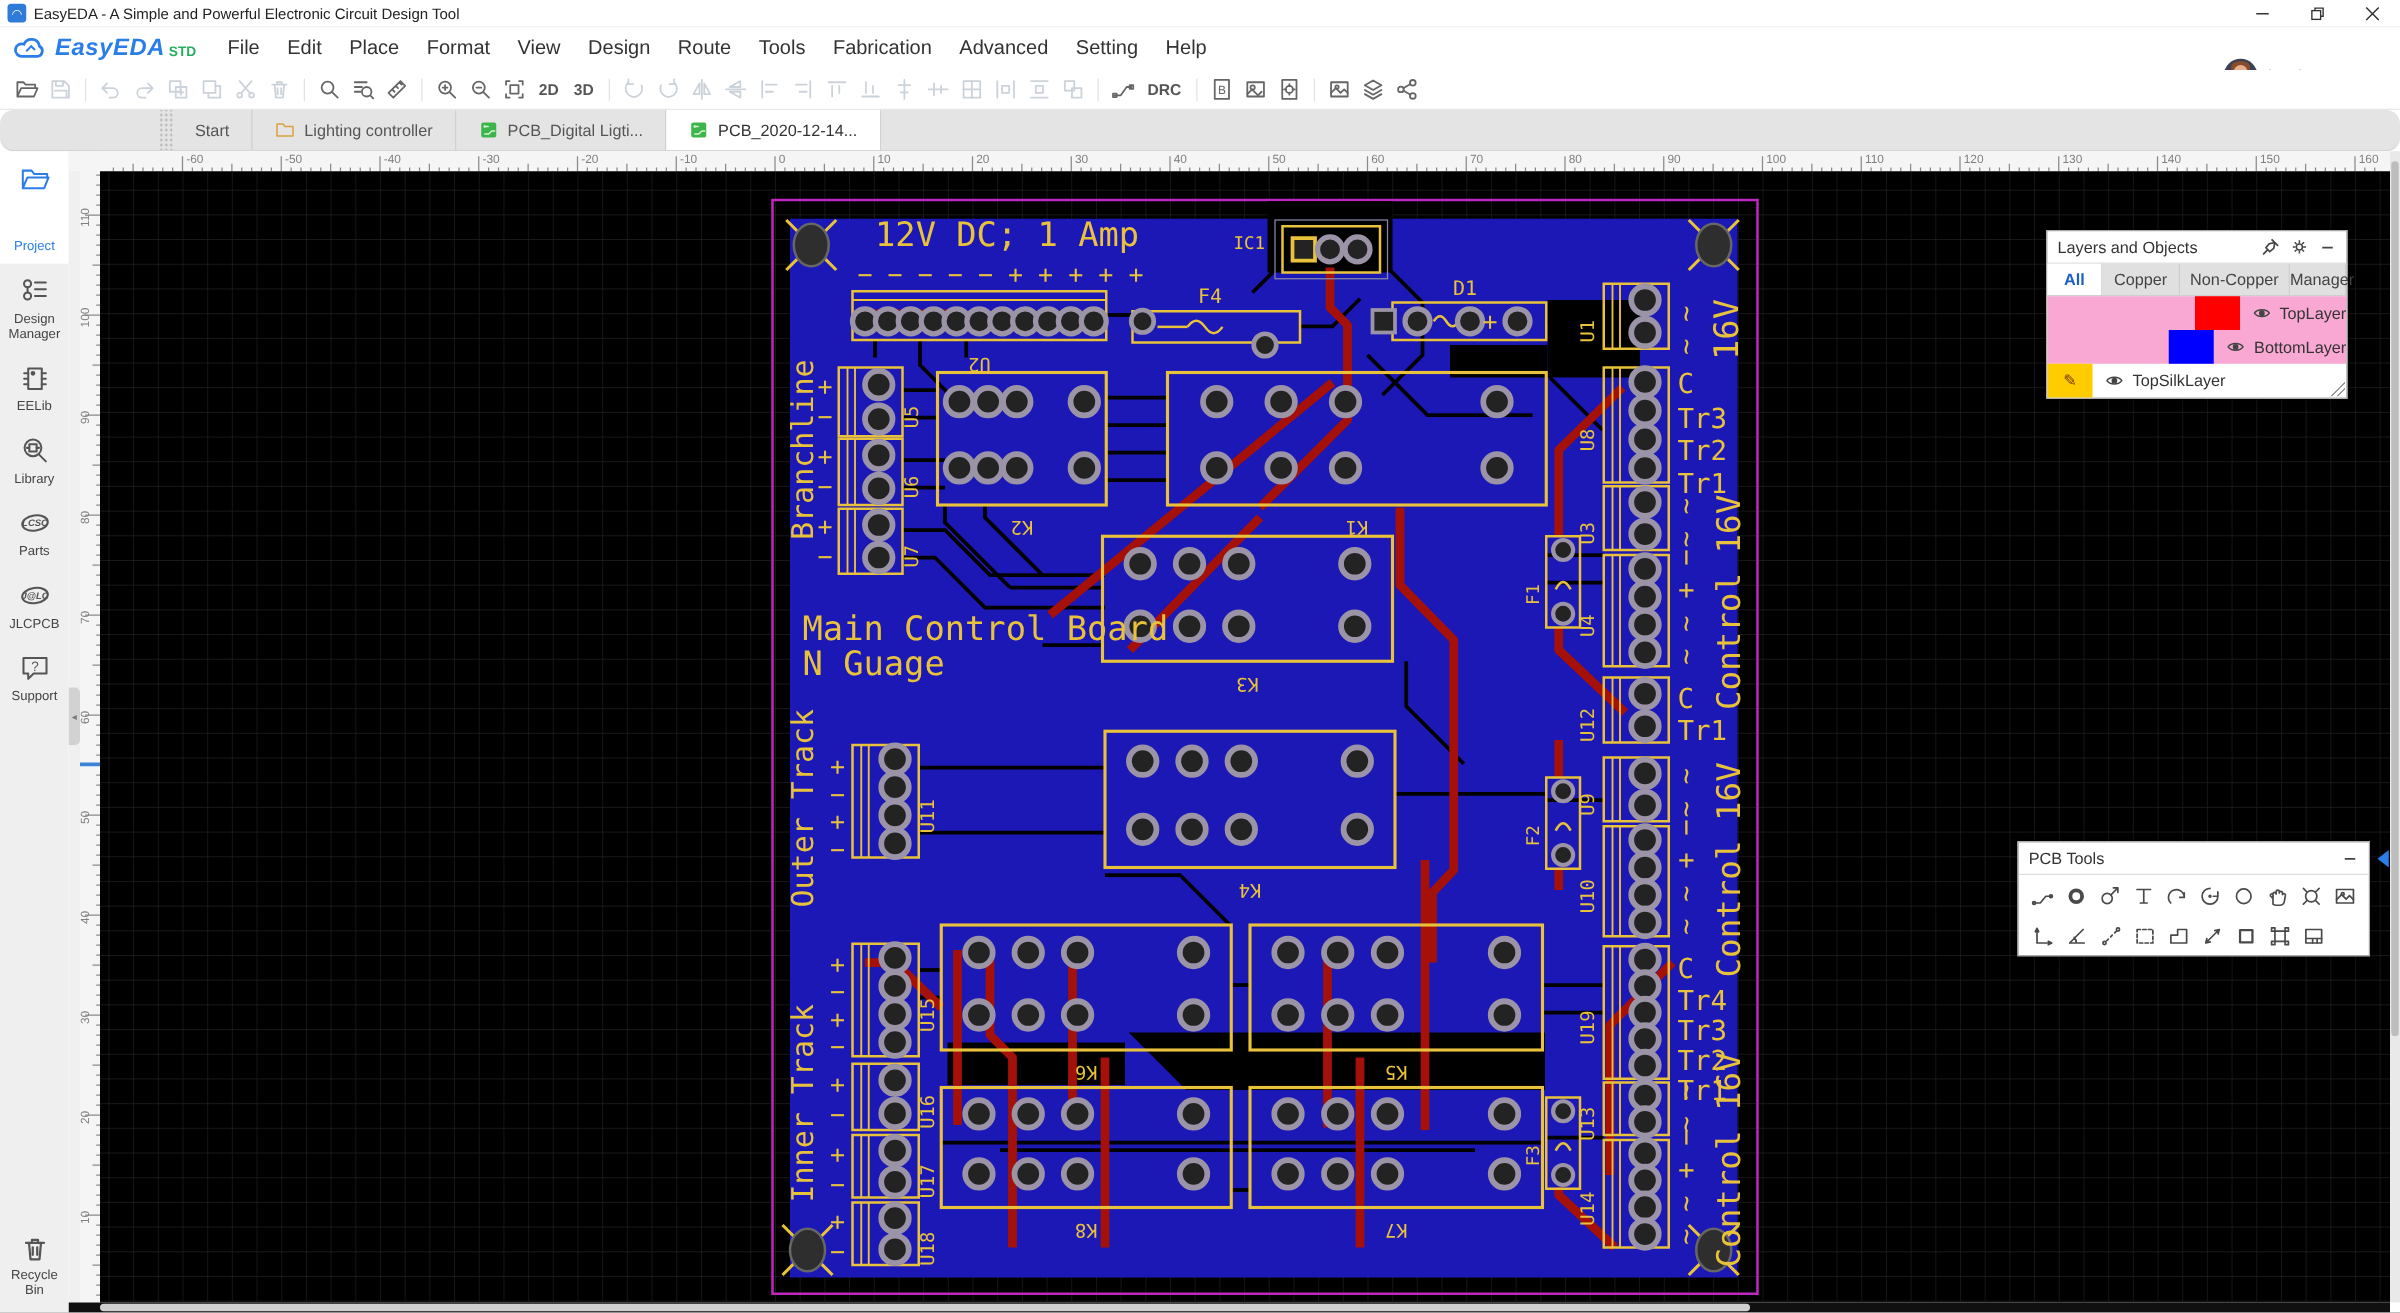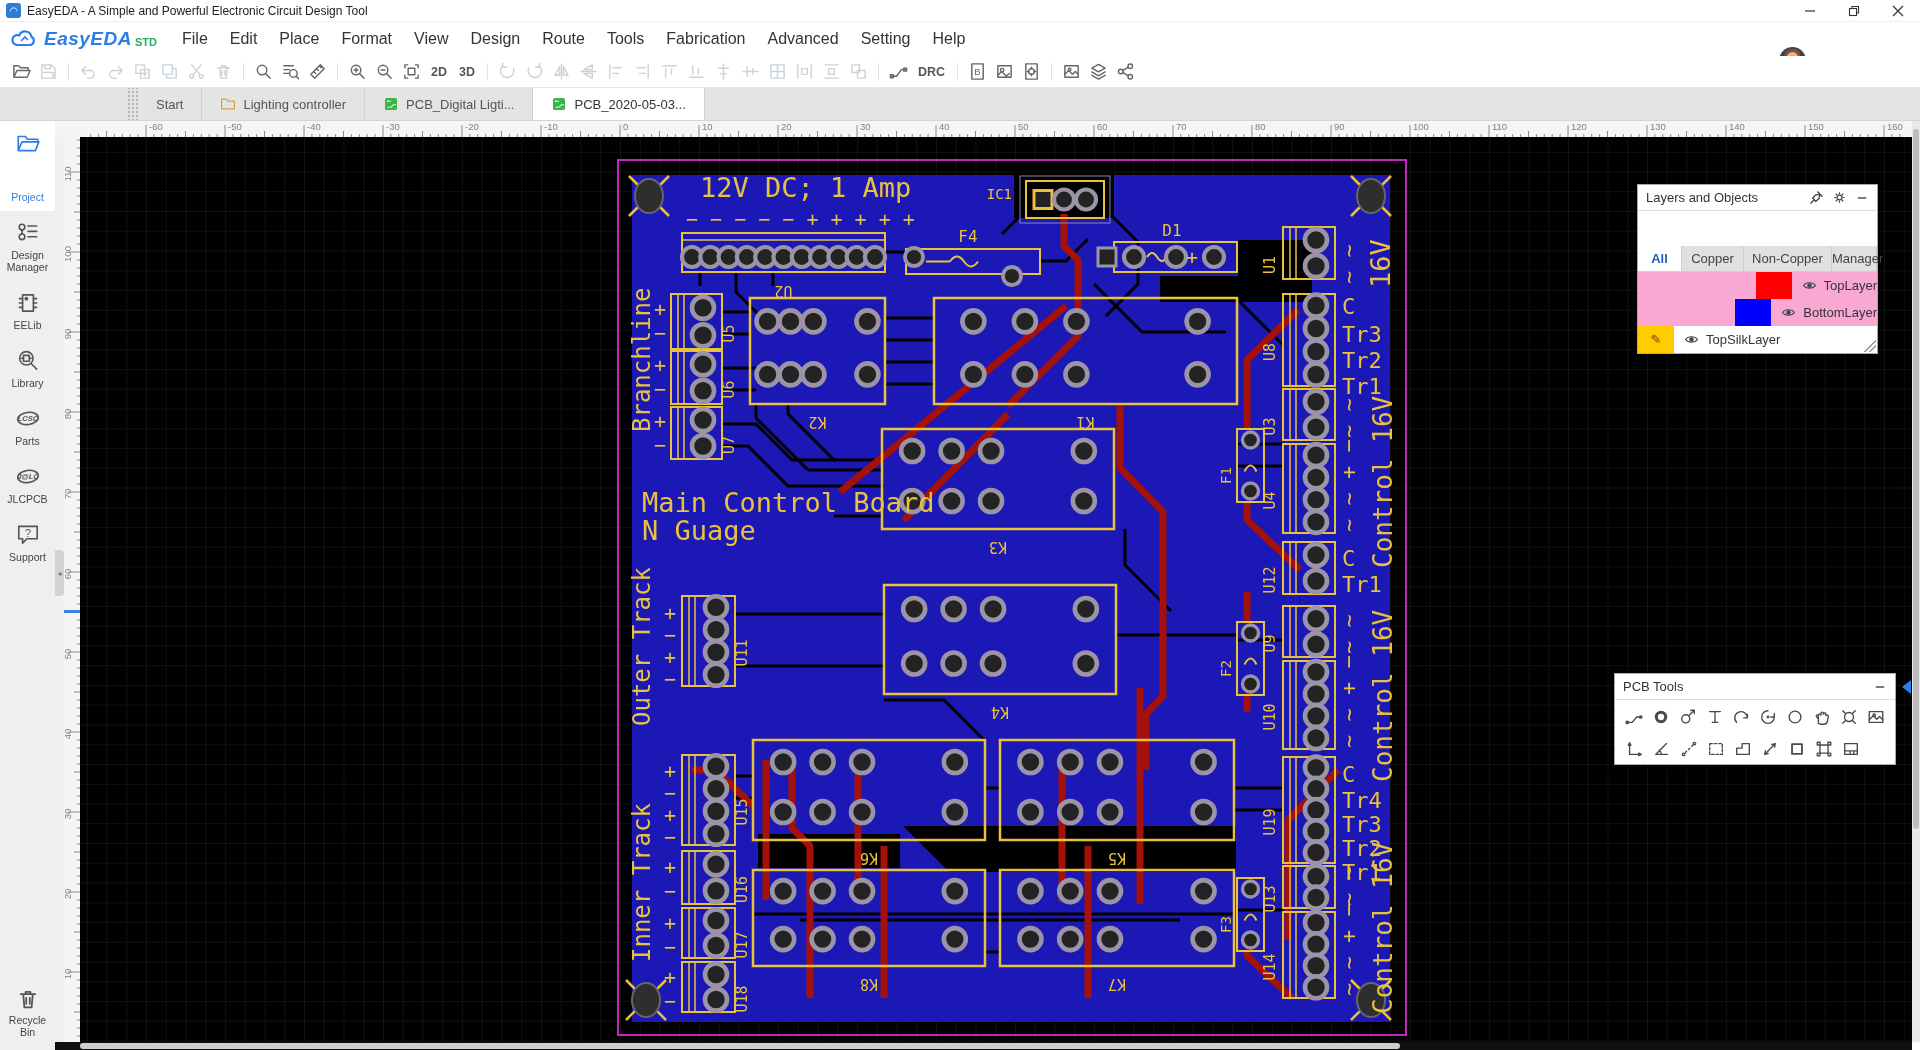--- a/index.html
+++ b/index.html
@@ -30,21 +30,21 @@
   #usercaret { margin-left:5px; color:#555; font-size:9px; }
 
   
   #toolbar { position:absolute; left:0; top:56px; width:1920px; height:32px; background:#fff; border-bottom:1px solid #e8e8e8; display:flex; align-items:center; padding-left:8px;}
   .tool { width:27px; height:26px; display:flex; align-items:center; justify-content:center; border-radius:3px; color:#666; cursor:pointer;}
   .tool.off { color:#ccd2da; pointer-events:none; }
   .tool.txt { font-size:12.5px; width:auto; padding:0 6px; color:#555; font-weight:bold;}
   .tsep { width:1px; height:18px; background:#e2e2e2; margin:0 6px; }
 
   
-  #tabbar { position:absolute; left:0; top:88px; width:1920px; height:33px; background:#e4e4e4; border-bottom:1px solid #d4d4d4; display:flex; align-items:stretch;}
+  #tabbar { position:absolute; left:0; top:88px; width:1920px; height:33px; background:#e4e4e4; border-bottom:1px solid #d4d4d4; display:flex; align-items:stretch;border-radius:11px;}
   #tabgrip { width:10px; margin-left:128px; background-image:radial-gradient(#b5b5b5 1px, transparent 1px); background-size:4px 4px; background-position:center; }
   .tab { display:flex; align-items:center; padding:0 18px; font-size:13px; color:#555; border-right:1px solid #d0d0d0; cursor:pointer; }
   .tab:first-of-type { border-left:1px solid #d0d0d0; }
   .tab .ticon { margin-right:7px; display:flex; }
   .tab.active { background:#fff; color:#333; }
 
   
   #sidebar { position:absolute; left:0; top:121px; width:55px; height:929px; background:#efefef; }
   .side-item { width:55px; padding:9px 2px 8px 2px; display:flex; flex-direction:column; align-items:center; color:#555; cursor:pointer; }
   .side-item .slabel { font-size:10.5px; margin-top:3px; text-align:center; line-height:1.15; color:#444;}
@@ -69,21 +69,21 @@
   #vscroll { position:absolute; left:1912px; top:121px; width:8px; height:921px; background:#e9e9e9; }
   #vscroll .thumb { position:absolute; left:1px; top:8px; width:6px; height:700px; background:#bdbdbd; border-radius:3px;}
   #right-arrow { position:absolute; left:1902px; top:680px; width:0; height:0; border-top:7px solid transparent; border-bottom:7px solid transparent; border-right:9px solid #2b7de9;}
 
   
   .panel { position:absolute; background:#fff; border:1px solid #a9a9a9; box-shadow:0 2px 8px rgba(0,0,0,0.45); }
   .panel-head { height:26px; display:flex; align-items:center; padding:0 8px; border-bottom:1px solid #ddd; }
   .panel-head .ptitle { font-size:13px; color:#333; flex:1; }
   .panel-head .picon { margin-left:8px; color:#555; display:flex; cursor:pointer;}
   #layers-panel { left:1637px; top:184px; width:241px; }
-  #layer-tabs { display:flex; background:#e0e0e0; border-bottom:1px solid #cfcfcf;margin-top:35px; }
+  #layer-tabs { display:flex; background:#e0e0e0; border-bottom:1px solid #cfcfcf; }
   #layer-tabs .ltab { font-size:13px; color:#444; padding:5px 0; text-align:center; cursor:pointer; border-right:1px solid #cfcfcf;}
   #layer-tabs .ltab.active { background:#fff; color:#1d5fbf; font-weight:bold; }
   .lrow { display:flex; align-items:center; height:27px; }
   .lrow.sel { background:#f9a8d4;justify-content:flex-end; }
   .lrow .swatch { width:36px; height:27px; display:flex; align-items:center; justify-content:center; font-size:13px;}
   .lrow .leye { margin:0 7px 0 10px; display:flex; cursor:pointer;}
   .lrow .lname { font-size:13px; color:#333; }
   #resize-grip { position:absolute; right:1px; bottom:1px; width:12px; height:12px;
      background:linear-gradient(135deg, transparent 50%, #999 50%, #999 58%, transparent 58%, transparent 70%, #999 70%, #999 78%, transparent 78%); }
   #pcb-tools { left:1614px; top:673px; width:282px; }
@@ -391,21 +391,21 @@
         <span>PCB_Digital Ligti...</span>
       </div>
       <div class="tab active">
         <span class="ticon">
           <svg width="16" height="16" viewBox="0 0 20 20" fill="none" stroke="currentColor" stroke-width="1.5" stroke-linecap="round" stroke-linejoin="round">
             <rect x="2.5" y="2.5" width="15" height="15" rx="2" fill="#3cb54a" stroke="none"></rect>
             <path d="M6,14 h4 l3,-3 h3 M6,6.5 h3.5" stroke="#d9f2dc" stroke-width="1.4"></path>
             <circle cx="6" cy="6.5" r="1.2" fill="#d9f2dc" stroke="none"></circle>
           </svg>
         </span>
-        <span>PCB_2020-05-03...</span>
+        <span>PCB_2020-12-14...</span>
       </div>
     </div>
 
   <div id="sidebar">
     <div id="side-top">
         <div class="side-item active">
           <svg width="26" height="26" viewBox="0 0 24 24" fill="none" stroke="currentColor" stroke-width="1.5" stroke-linecap="round" stroke-linejoin="round">
             <path d="M3,19 V6 h6.5 l2,2.5 H21 v3 M3,19 l3.4,-8 H22 l-3.2,8 z"></path>
           </svg>
           <span class="slabel">Project</span>

